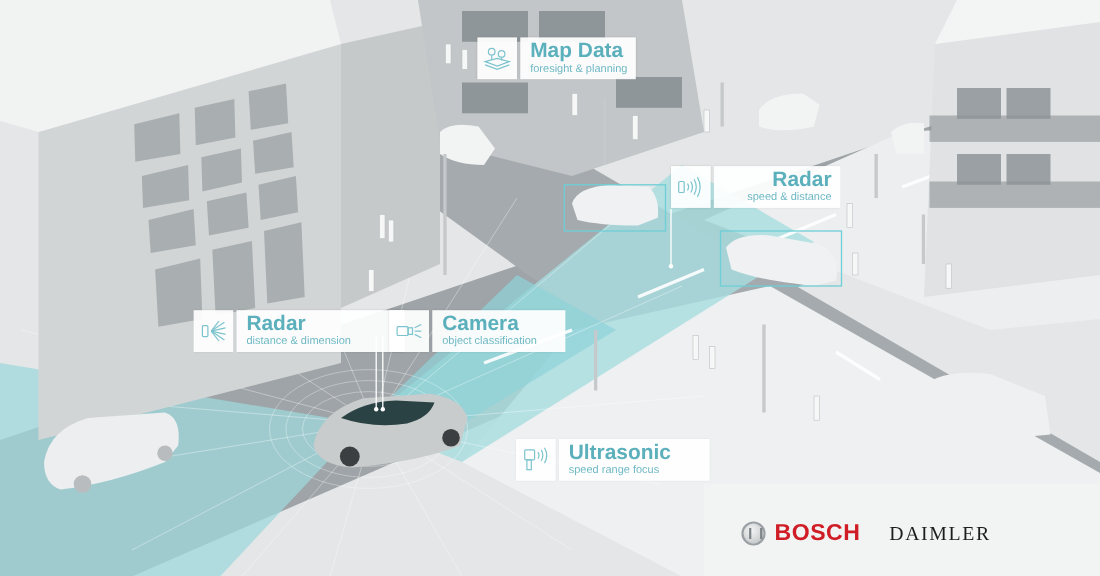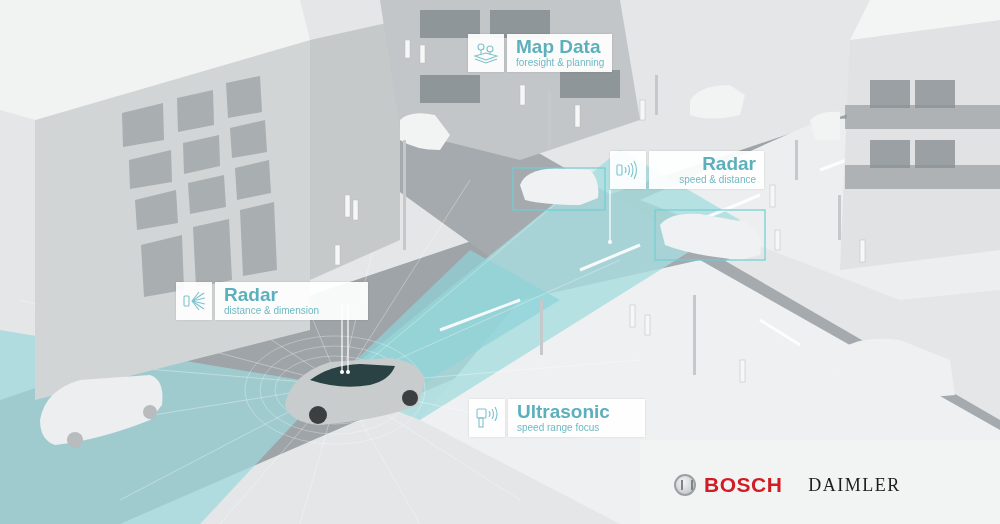--- a/index.html
+++ b/index.html
@@ -166,21 +166,21 @@
         <line x1="348" y1="305" x2="348" y2="372"></line>
       <line x1="610" y1="190" x2="610" y2="242"></line>
     </g>
     <circle cx="342" cy="372" r="2" fill="#fff"></circle>
       <circle cx="348" cy="372" r="2" fill="#fff"></circle>
       <circle cx="610" cy="242" r="2" fill="#fff"></circle>
 
     <rect x="640" y="440" width="360" height="84" fill="#f4f5f5" opacity="0.7"></rect>
   </svg>
 
-  <div class="label" style="left:468px;top:34px;">
+  <div class="label" style="left:434px;top:34px;">
     <div class="ibox">
       <svg width="26" height="22" viewBox="0 0 26 22">
           <g fill="none" stroke="#7cc4cd" stroke-width="1.1">
             <path d="M2,14 L13,11 L24,14 L13,18Z"></path>
             <path d="M2,17 L13,21 L24,17"></path>
             <circle cx="8" cy="5" r="3"></circle>
             <path d="M8,8 L8,12"></path>
             <circle cx="17" cy="7" r="3"></circle>
             <path d="M17,10 L17,13"></path>
           </g>
@@ -223,20 +223,37 @@
             <line x1="11" y1="11" x2="18" y2="20"></line>
           </g>
         </svg>
     </div>
     <div class="tbox" style="width:136px;">
       <div class="ttl">Radar</div>
       <div class="sub">distance &amp; dimension</div>
     </div>
   </div>
 
+  <div class="label" style="left:354px;top:282px;">
+    <div class="ibox">
+      <svg width="26" height="22" viewBox="0 0 26 22">
+          <g fill="none" stroke="#7cc4cd" stroke-width="1.1">
+            <rect x="2" y="7" width="10" height="8" rx="1"></rect>
+            <rect x="12" y="8" width="4" height="6"></rect>
+            <line x1="18" y1="8" x2="24" y2="5"></line>
+            <line x1="18" y1="11" x2="24" y2="11"></line>
+            <line x1="18" y1="14" x2="24" y2="17"></line>
+          </g>
+        </svg>
+    </div>
+    <div class="tbox" style="width:104px;">
+      <div class="ttl">Camera</div>
+      <div class="sub">object classification</div>
+    </div>
+  </div>
 
   <div class="label" style="left:469px;top:399px;">
     <div class="ibox">
       <svg width="26" height="24" viewBox="0 0 26 24">
           <g fill="none" stroke="#7cc4cd" stroke-width="1.1">
             <rect x="3" y="3" width="9" height="9" rx="1"></rect>
             <rect x="5" y="12" width="4" height="9"></rect>
             <path d="M15,5 Q17,8 15,11"></path>
             <path d="M18,3 Q21,8 18,13"></path>
             <path d="M21,1 Q25,8 21,15"></path>

